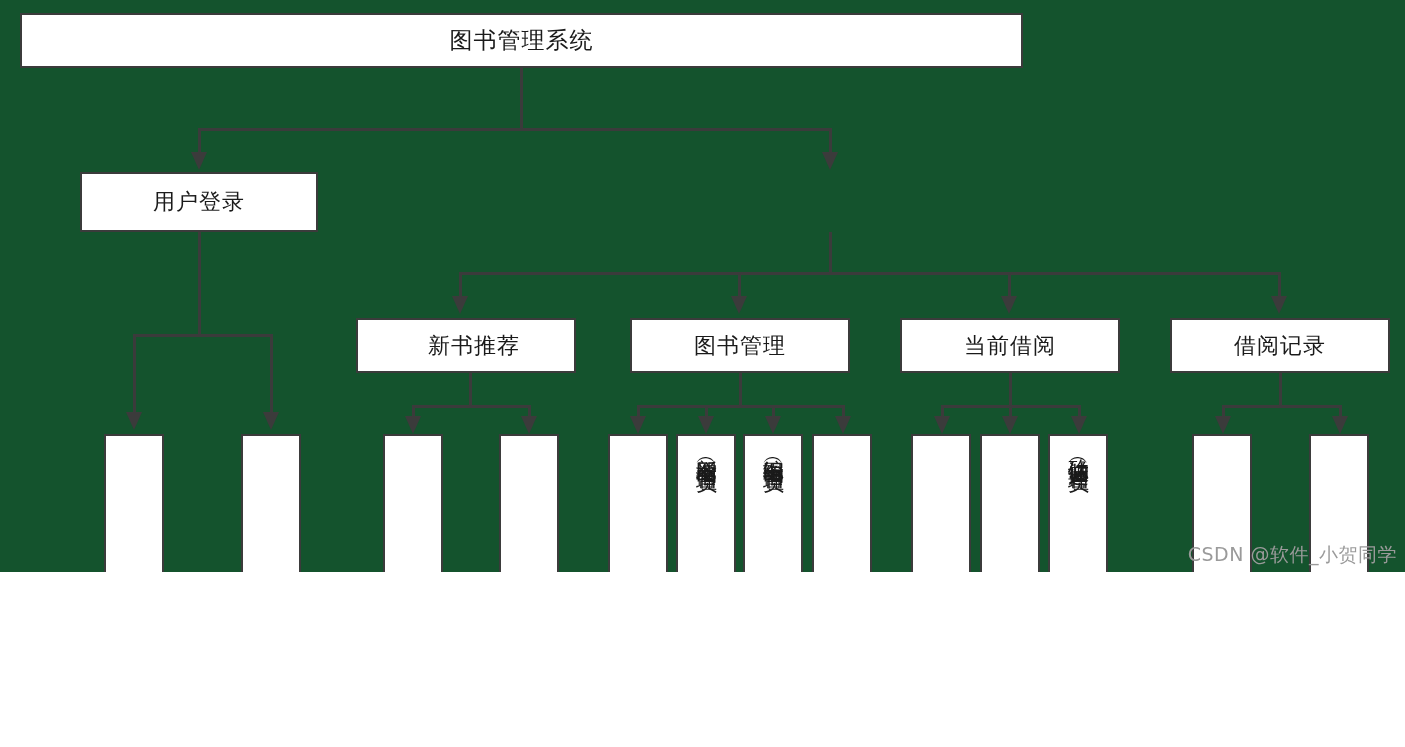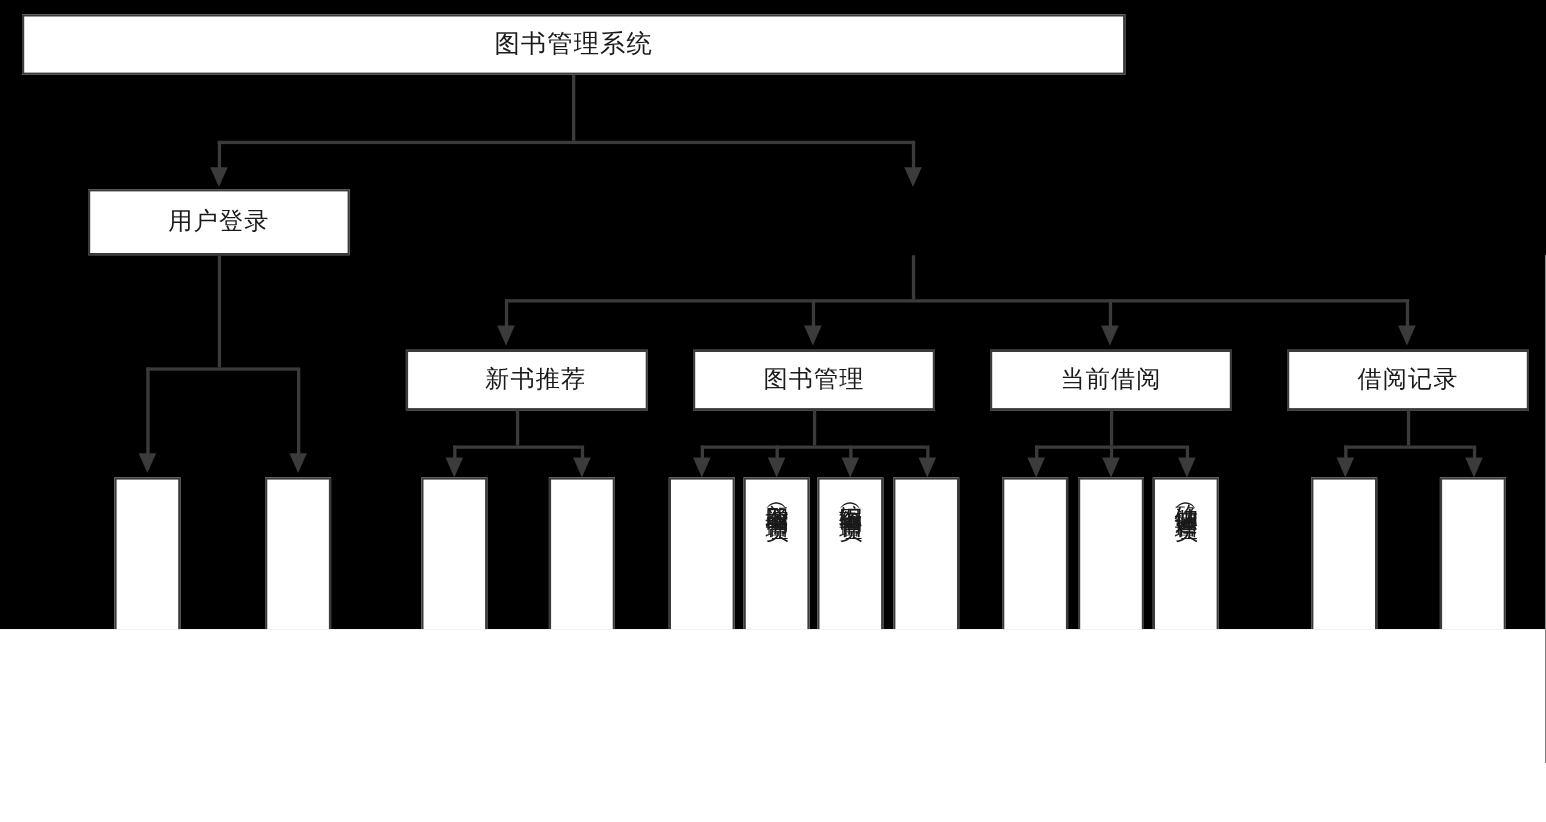--- a/index.html
+++ b/index.html
@@ -7,21 +7,21 @@
     padding: 0;
     background: #ffffff;
   }
   body {
     font-family: "DejaVu Sans", "Liberation Sans", sans-serif;
   }
   #canvas {
     position: relative;
     width: 1405px;
     height: 572px;
-    background: #000000;
+    background: #14532d;
     overflow: hidden;
   }
   .node {
     position: absolute;
     box-sizing: border-box;
     border: 2.5px solid #3b3b3b;
     background: #ffffff;
     display: flex;
     align-items: center;
     justify-content: center;
@@ -116,21 +116,21 @@
   <div class="hline" style="left:459px; top:272px; width:822px;"></div>
   <div class="vline" style="left:459px; top:272px; height:28px;"></div>
   <div class="arrow" style="left:452px; top:296px;"></div>
   <div class="vline" style="left:738px; top:272px; height:28px;"></div>
   <div class="arrow" style="left:731px; top:296px;"></div>
   <div class="vline" style="left:1008px; top:272px; height:28px;"></div>
   <div class="arrow" style="left:1001px; top:296px;"></div>
   <div class="vline" style="left:1278px; top:272px; height:28px;"></div>
   <div class="arrow" style="left:1271px; top:296px;"></div>
 
-  <div class="node level3" style="left:369px; top:318px; width:220px; height:55px;padding-left:16px;">
+  <div class="node level3" style="left:356px; top:318px; width:220px; height:55px;padding-left:16px;">
     <span class="label">新书推荐</span>
   </div>
   <div class="node level3" style="left:630px; top:318px; width:220px; height:55px;">
     <span class="label">图书管理</span>
   </div>
   <div class="node level3" style="left:900px; top:318px; width:220px; height:55px;">
     <span class="label">当前借阅</span>
   </div>
   <div class="node level3" style="left:1170px; top:318px; width:220px; height:55px;">
     <span class="label">借阅记录</span>
@@ -207,14 +207,15 @@
     <span class="label">确认归还（管理员）</span>
   </div>
 
   <div class="node leaf" style="left:1192px; top:434px; width:60px; height:301px;">
     <span class="label">新增借阅记录</span>
   </div>
   <div class="node leaf" style="left:1309px; top:434px; width:60px; height:301px;">
     <span class="label">查询借阅记录</span>
   </div>
 
+  <div class="watermark">CSDN @软件_小贺同学</div>
 
 </div>
 
 </body></html>

